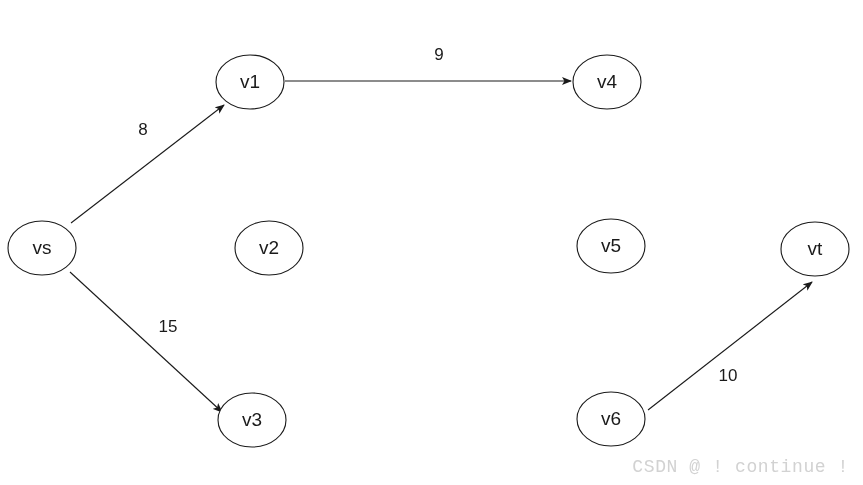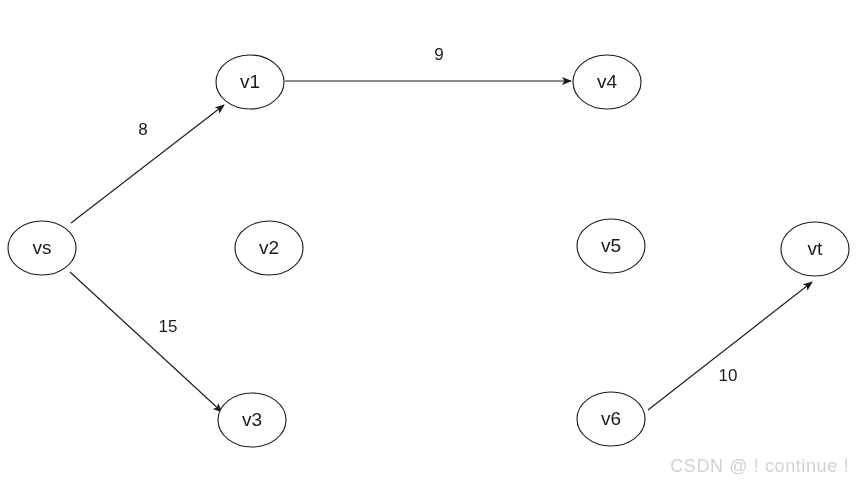--- a/index.html
+++ b/index.html
@@ -44,21 +44,21 @@
     font-family: "Liberation Sans", sans-serif;
     font-size: 17px;
     fill: #1a1a1a;
     text-anchor: middle;
     dominant-baseline: middle;
   }
   .watermark-text {
     position: absolute;
     right: 14px;
     bottom: 8px;
-    font-family: Liberation Sans, sans-serif;
+    font-family: Liberation Mono, monospace;
     font-size: 18px;
     color: #d2d2d2;
     letter-spacing: 0.6px;
     white-space: nowrap;
     user-select: none;
   }
 </style>
 </head>
 <body>
 

